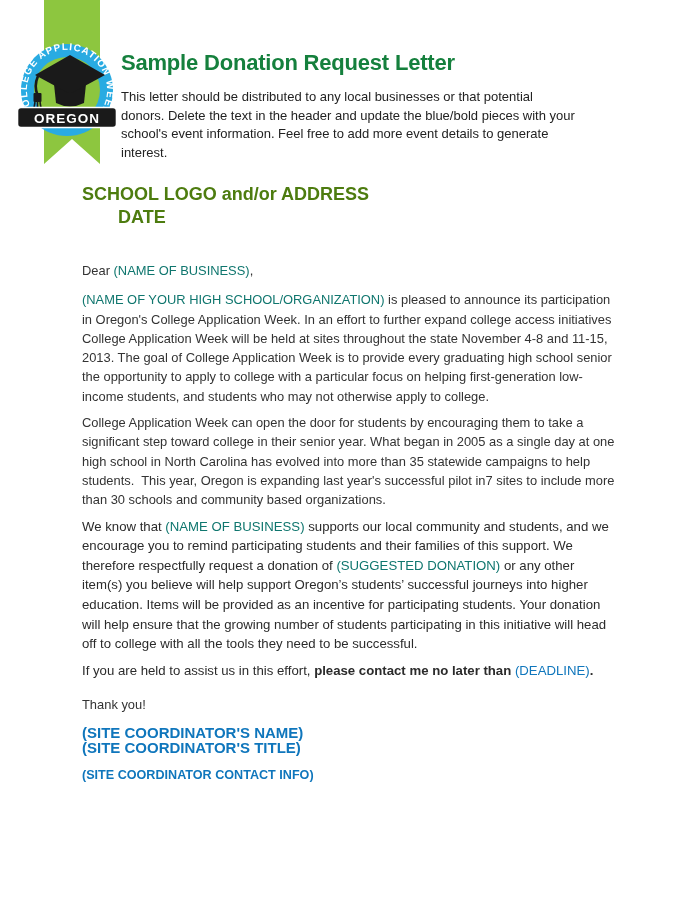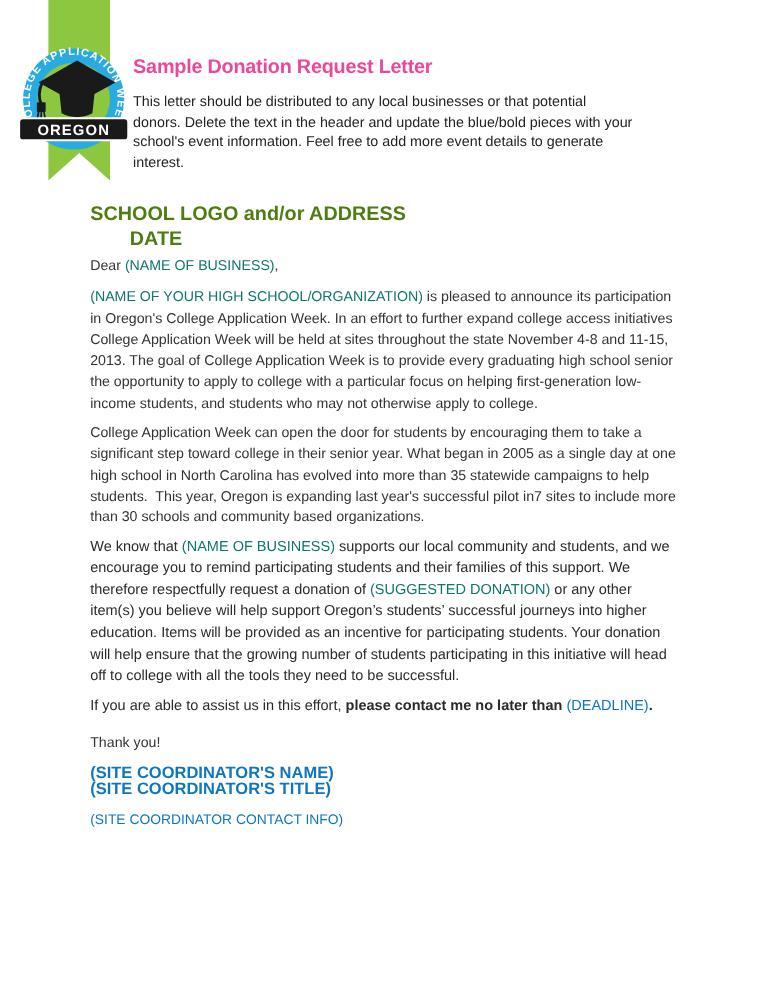--- a/index.html
+++ b/index.html
@@ -7,43 +7,43 @@
     position:relative;
     width:696px;height:900px;
     background:#ffffff;
     font-family:"Liberation Sans",sans-serif;
     overflow:hidden;
   }
   .badge-wrap{position:absolute;left:0;top:0;width:140px;height:200px;}
   .header-block{position:absolute;left:121px;top:50px;width:458px;}
   .doc-title{
     margin:0 0 12px 0;
-    font-size:18px;font-weight:700;color:#ec4899;letter-spacing:-.2px;
+    font-size:22px;font-weight:700;color:#15803d;letter-spacing:-.2px;
   }
   .doc-intro{
     margin:0;font-size:13px;line-height:18.7px;color:#222222;
     white-space:pre-wrap;
   }
   .letter{position:absolute;left:82px;top:186px;width:533px;
     font-size:12.9px;line-height:19.3px;color:#333333;}
   .letter p{margin:0 0 7px 0;white-space:pre-wrap;}
   .cap-line{
     color:#4d7c0f;font-weight:700;font-size:18px;line-height:16px;
     margin:0 0 7px 0;
   }
-  .cap-line.date{margin-bottom:6px;padding-left:36px;}
+  .cap-line.date{margin-bottom:36px;padding-left:36px;}
   .salutation{margin-bottom:10px !important;}
   .blue{color:#0f76bc;}
   .blue-bold{color:#0f766e;font-weight:400;}
   .calibri{font-size:13.2px;line-height:19.6px;color:#2b2b2b;}
   .p-deadline{margin-bottom:15px !important;}
   .p-thanks{margin-bottom:10px !important;}
   .sig{margin-bottom:13px !important;}
   .sig div{color:#0f76bc;font-weight:700;font-size:15px;line-height:15px;}
-  .sig-contact{color:#0f76bc;font-weight:400;font-size:12.6px;line-height:15px;margin:0;}
+  .sig-contact{color:#0f76bc;font-weight:700;font-size:12.6px;line-height:15px;margin:0;}
   b{font-weight:700;}
 </style>
 </head>
 <body>
 
 <div class="page">
 
   <div class="badge-wrap">
     <svg width="140" height="200" viewBox="0 0 140 200">
 
@@ -84,21 +84,21 @@
     <p class="cap-line date">DATE</p>
 
     <p class="salutation"><span>Dear </span><span class="blue-bold">(NAME OF BUSINESS)</span><span>,</span></p>
 
     <p><span class="blue-bold">(NAME OF YOUR HIGH SCHOOL/ORGANIZATION)</span><span> is pleased to announce its participation in Oregon's College Application Week. In an effort to further expand college access initiatives College Application Week will be held at sites throughout the state November 4-8 and 11-15, 2013. The goal of College Application Week is to provide every graduating high school senior the opportunity to apply to college with a particular focus on helping first-generation low-income students, and students who may not otherwise apply to college.</span></p>
 
     <p>College Application Week can open the door for students by encouraging them to take a significant step toward college in their senior year. What began in 2005 as a single day at one high school in North Carolina has evolved into more than 35 statewide campaigns to help students.  This year, Oregon is expanding last year's successful pilot in7 sites to include more than 30 schools and community based organizations.</p>
 
     <p class="calibri"><span>We know that </span><span class="blue-bold">(NAME OF BUSINESS)</span><span> supports our local community and students, and we encourage you to remind participating students and their families of this support. We therefore respectfully request a donation of </span><span class="blue-bold">(SUGGESTED DONATION)</span><span> or any other item(s) you believe will help support Oregon’s students’ successful journeys into higher education. Items will be provided as an incentive for participating students. Your donation will help ensure that the growing number of students participating in this initiative will head off to college with all the tools they need to be successful.</span></p>
 
-    <p class="calibri p-deadline"><span>If you are able to assist us in this effort, </span><b>please contact me no later than </b><span class="blue">(DEADLINE)</span><b>.</b></p>
+    <p class="calibri p-deadline"><span>If you are held to assist us in this effort, </span><b>please contact me no later than </b><span class="blue">(DEADLINE)</span><b>.</b></p>
 
     <p class="p-thanks">Thank you!</p>
 
     <div class="sig">
       <div>(SITE COORDINATOR'S NAME)</div>
       <div>(SITE COORDINATOR'S TITLE)</div>
     </div>
     <p class="sig-contact">(SITE COORDINATOR CONTACT INFO)</p>
 
   </div>

